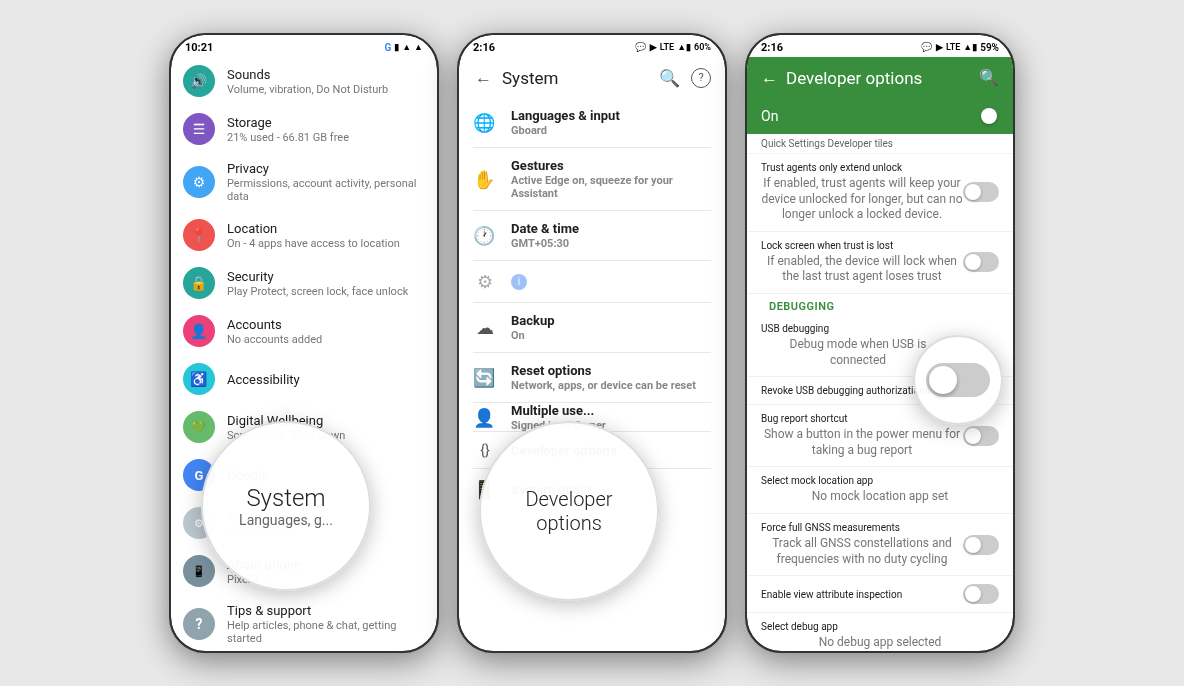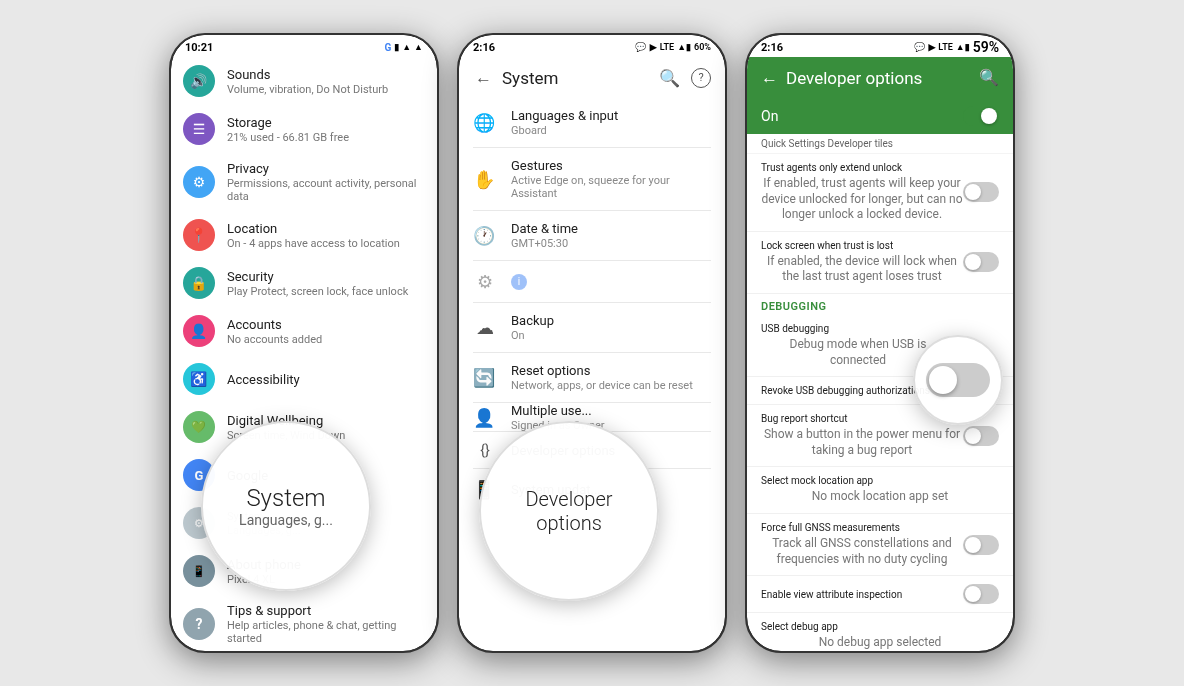--- a/index.html
+++ b/index.html
@@ -96,21 +96,21 @@
 
     
     .system-item {
       display: flex;
       align-items: center;
       padding: 10px 14px;
       gap: 14px;
       border-bottom: 0;
     }
     .system-item-icon { font-size: 18px; color: #555; width: 24px; text-align: center; flex-shrink: 0; }
-    .system-item-text { flex: 1; }
+    .system-item-text { flex: 1; font-weight: bold; }
     .system-item-title { font-size: 13px; color: #202020; }
     .system-item-subtitle { font-size: 11px; color: #888; margin-top: 1px; }
 
     
     .dev-header {
       background: #388e3c;
       padding: 10px 14px;
       display: flex;
       align-items: center;
       gap: 8px;
@@ -140,20 +140,21 @@
     .dev-item-title { font-size: 10px; color: #202020; font-weight: 400; }
     .dev-item-subtitle { font-size: 12px; color: #777; margin-top: 3px; line-height: 1.3; text-align: center; }
     .dev-item-row { display: flex; align-items: center; justify-content: space-between; }
 
     .dev-section-label {
       font-size: 11px;
       color: #388e3c;
       font-weight: 600;
       padding: 6px 14px 2px;
       letter-spacing: 0.5px;
+      margin-left: 8px;
     }
 
     
     .toggle {
       width: 36px;
       height: 20px;
       border-radius: 10px;
       position: relative;
       flex-shrink: 0;
       display: inline-block;
@@ -477,21 +478,21 @@
   <div class="side-btn power-btn"></div>
   <div class="phone-screen">
 
     <div class="status-bar">
       <span class="status-time">2:16</span>
       <div class="status-icons">
         <span style="font-size:9px;">💬</span>
         <span style="font-size:9px;">▶</span>
         <span style="font-size:9px;">LTE</span>
         <span>▲▮</span>
-        <span style="font-size:14px;">59%</span>
+        <span style="font-size:10px;">59%</span>
       </div>
     </div>
 
     <div class="dev-header">
       <span style="color:#fff; font-size:17px; cursor:pointer;">←</span>
       <span class="dev-header-title">Developer options</span>
       <span class="dev-search">🔍</span>
     </div>
 
     <div class="dev-on-row">

